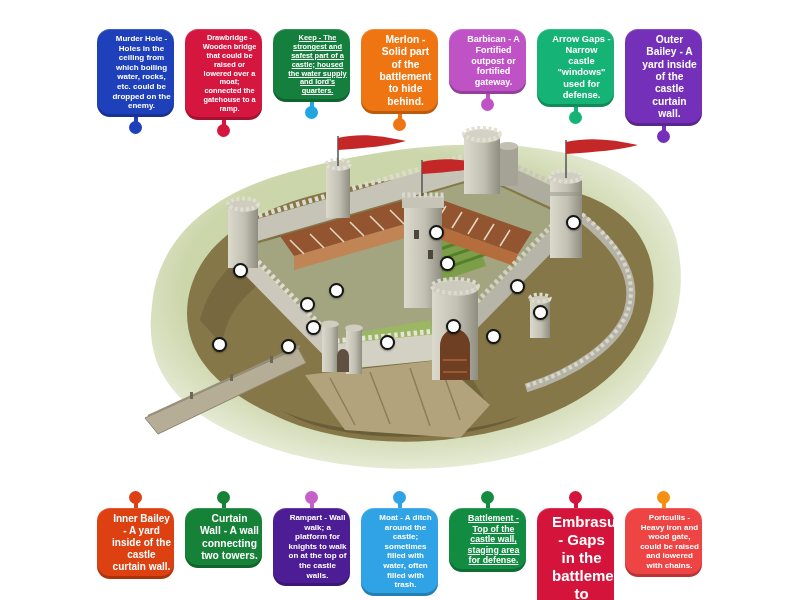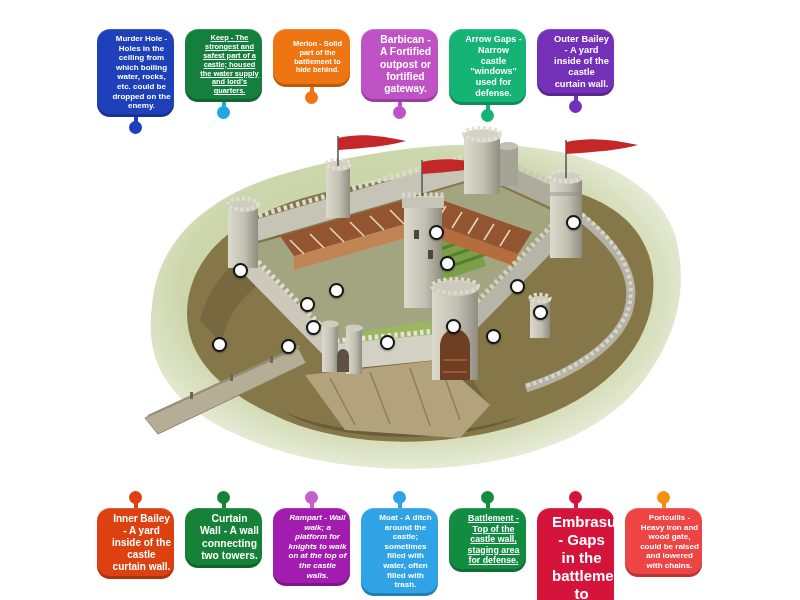--- a/index.html
+++ b/index.html
@@ -164,20 +164,27 @@
 
   <div class="row top">
     <div class="label">
       <div class="label-box" style="background: rgb(30, 64, 187);">
           <span class="txt"><strong>Murder Hole</strong><span> - </span><span>Holes in the ceiling from which boiling water, rocks, etc. could be dropped on the enemy.</span></span>
         </div>
       <div class="pin-stem" style="background: rgb(30, 64, 187);"></div>
       <div class="pin-dot" style="background: rgb(30, 64, 187);"></div>
     </div>
     <div class="label">
+      <div class="label-box" style="background: rgb(213, 22, 63);">
+          <span class="txt"><strong>Drawbridge</strong><span> - </span><span>Wooden bridge that could be raised or lowered over a moat; connected the gatehouse to a ramp.</span></span>
+        </div>
+      <div class="pin-stem" style="background: rgb(213, 22, 63);"></div>
+      <div class="pin-dot" style="background: rgb(213, 22, 63);"></div>
+    </div>
+    <div class="label">
       <div class="label-box" style="background: #15803d; text-decoration: underline;">
           <span class="txt"><strong>Keep</strong><span> - </span><span>The strongest and safest part of a castle; housed the water supply and lord's quarters.</span></span>
         </div>
       <div class="pin-stem" style="background: rgb(33, 167, 224);"></div>
       <div class="pin-dot" style="background: rgb(33, 167, 224);"></div>
     </div>
     <div class="label">
       <div class="label-box" style="background: rgb(239, 117, 18);">
           <span class="txt"><strong>Merlon</strong><span> - </span><span>Solid part of the battlement to hide behind.</span></span>
         </div>
@@ -216,21 +223,21 @@
       <div class="pin-dot" style="background: rgb(221, 64, 17);"></div>
     </div>
     <div class="label">
       <div class="label-box" style="background: rgb(21, 130, 55);">
           <span class="txt"><strong>Curtain Wall</strong><span> - </span><span>A wall connecting two towers.</span></span>
         </div>
       <div class="pin-stem" style="background: rgb(21, 130, 55);"></div>
       <div class="pin-dot" style="background: rgb(21, 130, 55);"></div>
     </div>
     <div class="label">
-      <div class="label-box" style="background: #a21caf; font-style: italic;">
+      <div class="label-box" style="background: #4c1d95;">
           <span class="txt"><strong>Rampart</strong><span> - </span><span>Wall walk; a platform for knights to walk on at the top of the castle walls.</span></span>
         </div>
       <div class="pin-stem" style="background: rgb(197, 95, 201);"></div>
       <div class="pin-dot" style="background: rgb(197, 95, 201);"></div>
     </div>
     <div class="label">
       <div class="label-box" style="background: rgb(47, 163, 230);">
           <span class="txt"><strong>Moat</strong><span> - </span><span>A ditch around the castle; sometimes filled with water, often filled with trash.</span></span>
         </div>
       <div class="pin-stem" style="background: rgb(47, 163, 230);"></div>

